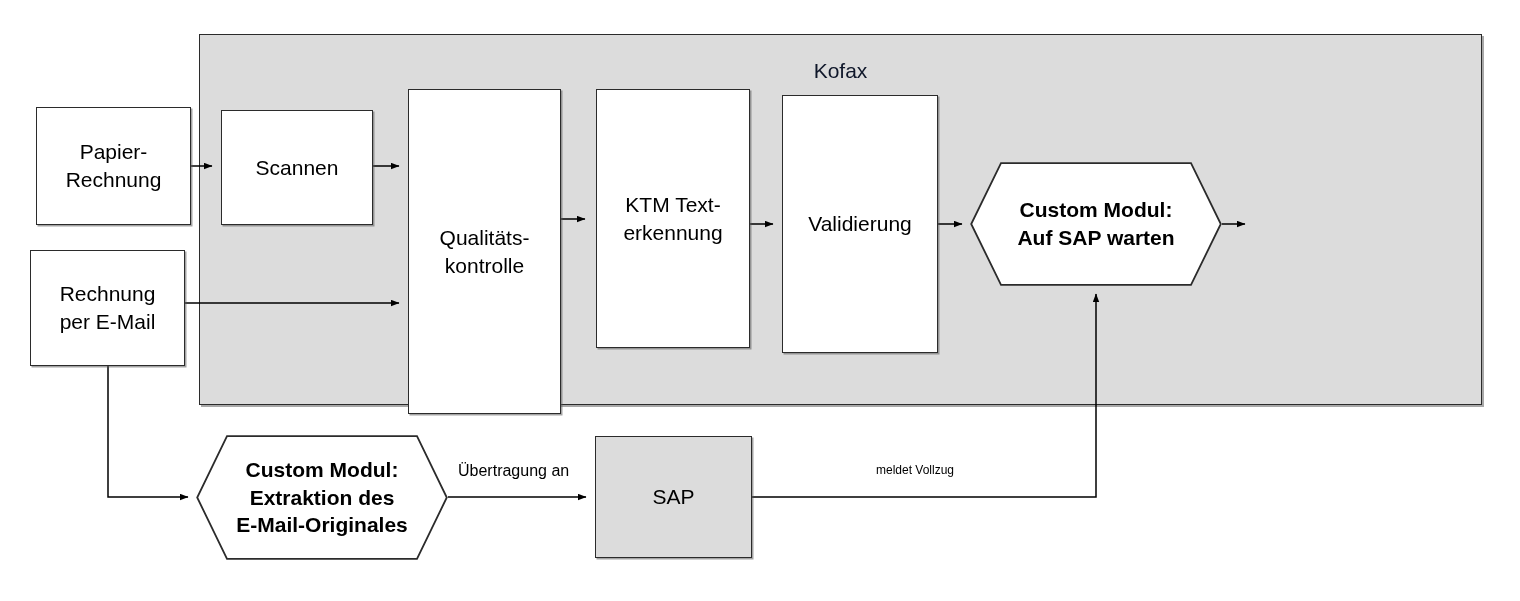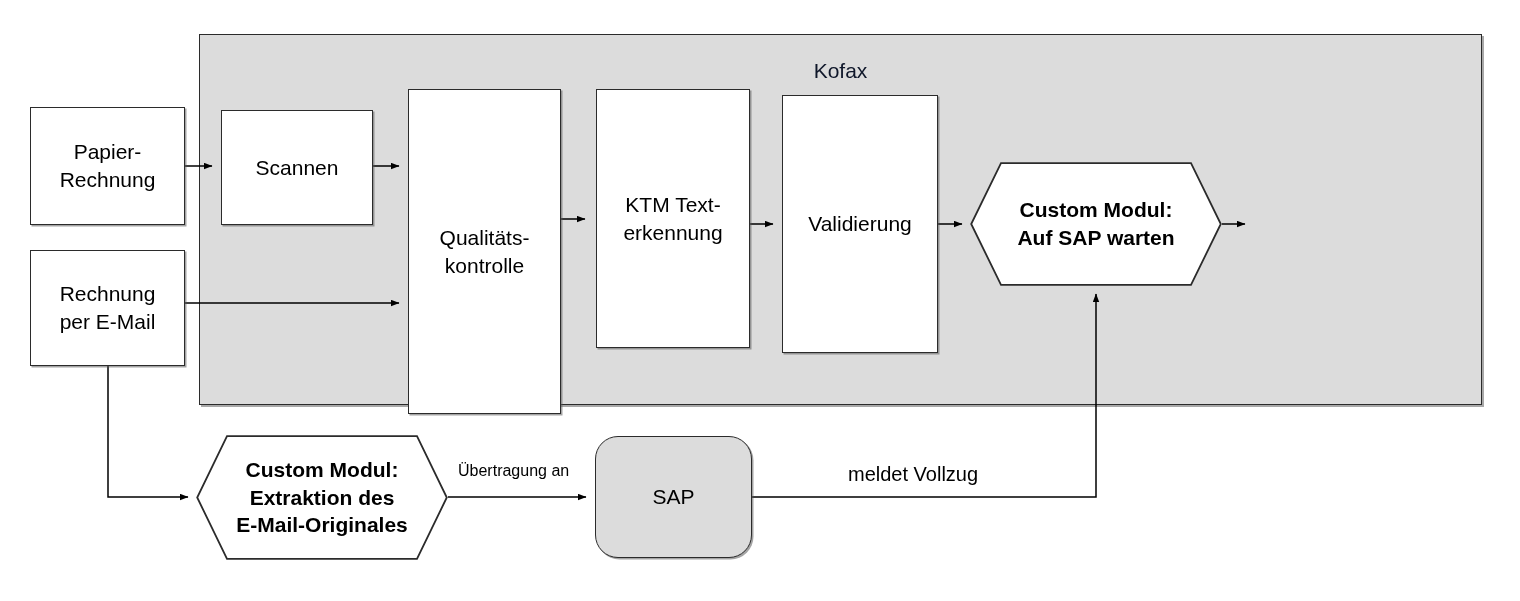--- a/index.html
+++ b/index.html
@@ -116,21 +116,21 @@
       <path d="M1222,224 L1245,224" marker-end="url(#arrow)"></path>
 
       <path d="M108,366 L108,497 L188,497" marker-end="url(#arrow)"></path>
 
       <path d="M448,497 L586,497" marker-end="url(#arrow)"></path>
 
       <path d="M752,497 L1096,497 L1096,294" marker-end="url(#arrow)"></path>
     </g>
   </svg>
 
-  <div class="node boxnode" style="left:30px; top:107px; width:155px; height:118px; font-size:21px;">Papier-
+  <div class="node boxnode" style="left:36px; top:107px; width:155px; height:118px; font-size:21px;">Papier-
 Rechnung</div>
 
   <div class="node boxnode" style="left:30px; top:250px; width:155px; height:116px; font-size:21px;">Rechnung
 per E-Mail</div>
 
   <div class="node boxnode" style="left:221px; top:110px; width:152px; height:115px; font-size:21px;">Scannen</div>
 
   <div class="node boxnode" style="left:408px; top:89px; width:153px; height:325px; font-size:21px;">Qualitäts-
 kontrolle</div>
 
@@ -150,19 +150,19 @@
 
   <div class="node hexnode" style="left:196px; top:435px; width:252px; height:125px; font-size:21px;">
     <svg class="hex-svg" viewBox="0 0 252 125" preserveAspectRatio="none">
       <polygon points="31,1.2 221,1.2 250.8,62.5 221,123.8 31,123.8 1.2,62.5" fill="#ffffff" stroke="#2b2b2b" stroke-width="1.8" vector-effect="non-scaling-stroke"></polygon>
     </svg>
     <span class="hex-label">Custom Modul:
 Extraktion des
 E-Mail-Originales</span>
   </div>
 
-  <div class="node boxnode shaded" style="left:595px; top:436px; width:157px; height:122px; font-size:21px;border-radius:23px;">SAP</div>
+  <div class="node boxnode shaded" style="left:595px; top:436px; width:157px; height:122px; font-size:21px;">SAP</div>
 
   <div class="edge-label" style="left:458px; top:462px; font-size:16px;">Übertragung an</div>
 
-  <div class="edge-label" style="left:848px; top:463px; font-size:20px;">meldet Vollzug</div>
+  <div class="edge-label" style="left:876px; top:463px; font-size:12px;">meldet Vollzug</div>
 
 </div>
 
 </body></html>

